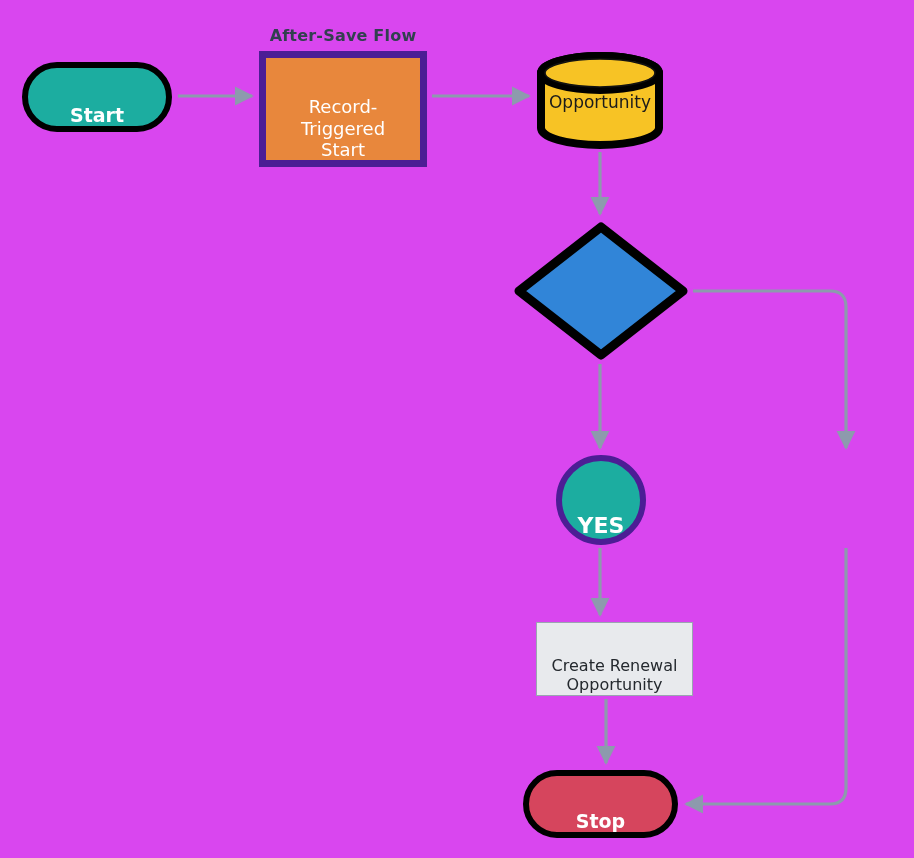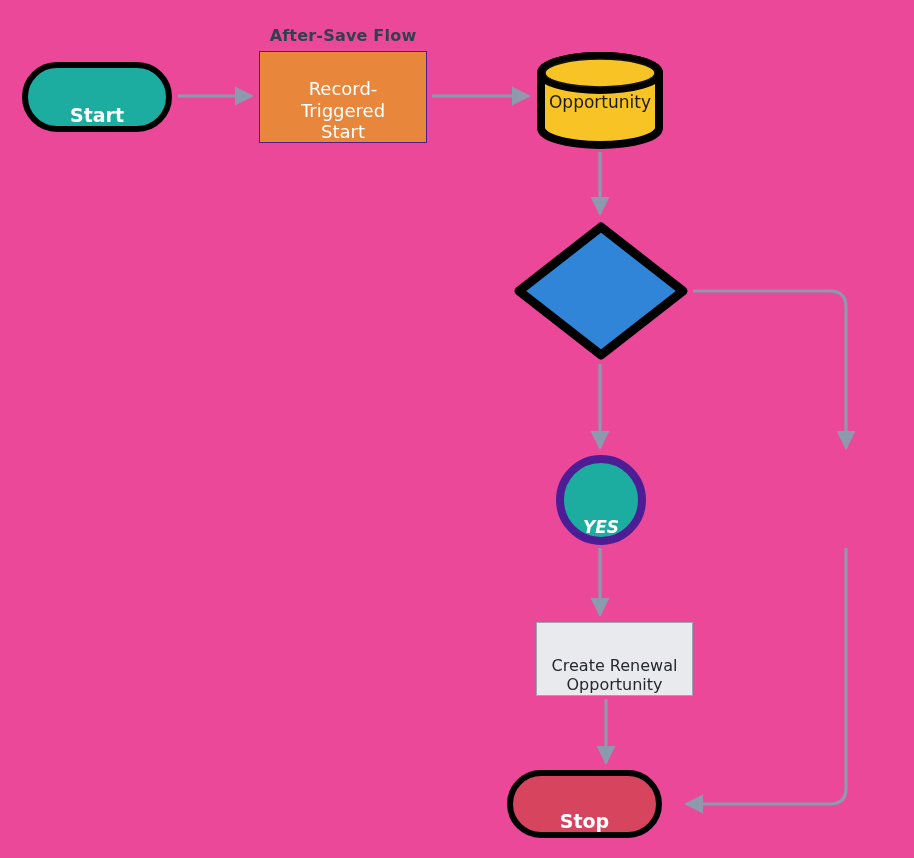--- a/index.html
+++ b/index.html
@@ -11,21 +11,21 @@
   body {
     width: 914px;
     height: 858px;
     overflow: hidden;
     font-family: "DejaVu Sans", "Liberation Sans", sans-serif;
   }
   #canvas {
     position: relative;
     width: 914px;
     height: 858px;
-    background: #ec4899;
+    background: #d946ef;
   }
   #edges {
     position: absolute;
     left: 0;
     top: 0;
     width: 914px;
     height: 858px;
     pointer-events: none;
   }
   .node {
@@ -44,29 +44,29 @@
     border-radius: 40px;
     color: #ffffff;
     font-weight: bold;
     font-size: 19px;
   }
   #node-start {
     left: 22px; top: 62px; width: 150px; height: 70px;
     background: #1cada0;
   }
   #node-stop {
-    left: 507px; top: 770px; width: 155px; height: 68px;
+    left: 523px; top: 770px; width: 155px; height: 68px;
     background: #d6455d;
   }
 
   
   #node-flow {
-    left: 259px; top: 51px; width: 168px; height: 92px;
+    left: 259px; top: 51px; width: 168px; height: 116px;
     background: #e8873c;
-    border: 1px solid #4c1d95;
+    border: 7px solid #4c1d95;
     color: #ffffff;
     font-size: 18px;
     font-weight: normal;
     padding: 0 23px;
   }
   #label-after-save {
     position: absolute;
     left: 259px; top: 26px; width: 168px;
     text-align: center;
     color: #31404f;
@@ -102,25 +102,24 @@
     color: #ffffff;
     font-size: 16px;
     font-weight: bold;
     z-index: 3;
     line-height: 1.25;
   }
 
   
   .circle {
     border-radius: 50%;
-    border: 8px solid #4c1d95;
-    color: #ffffff;
-    font-weight: bold;
-    font-size: 17px;
-    font-style: italic;
+    border: 6px solid #4c1d95;
+    color: #ffffff;
+    font-weight: bold;
+    font-size: 22px;
   }
   #node-yes {
     left: 556px; top: 455px; width: 90px; height: 90px;
     background: #1cada0;
   }
   #node-no {
     left: 801px; top: 455px; width: 90px; height: 90px;
     background: #d6455d;
   }
 

